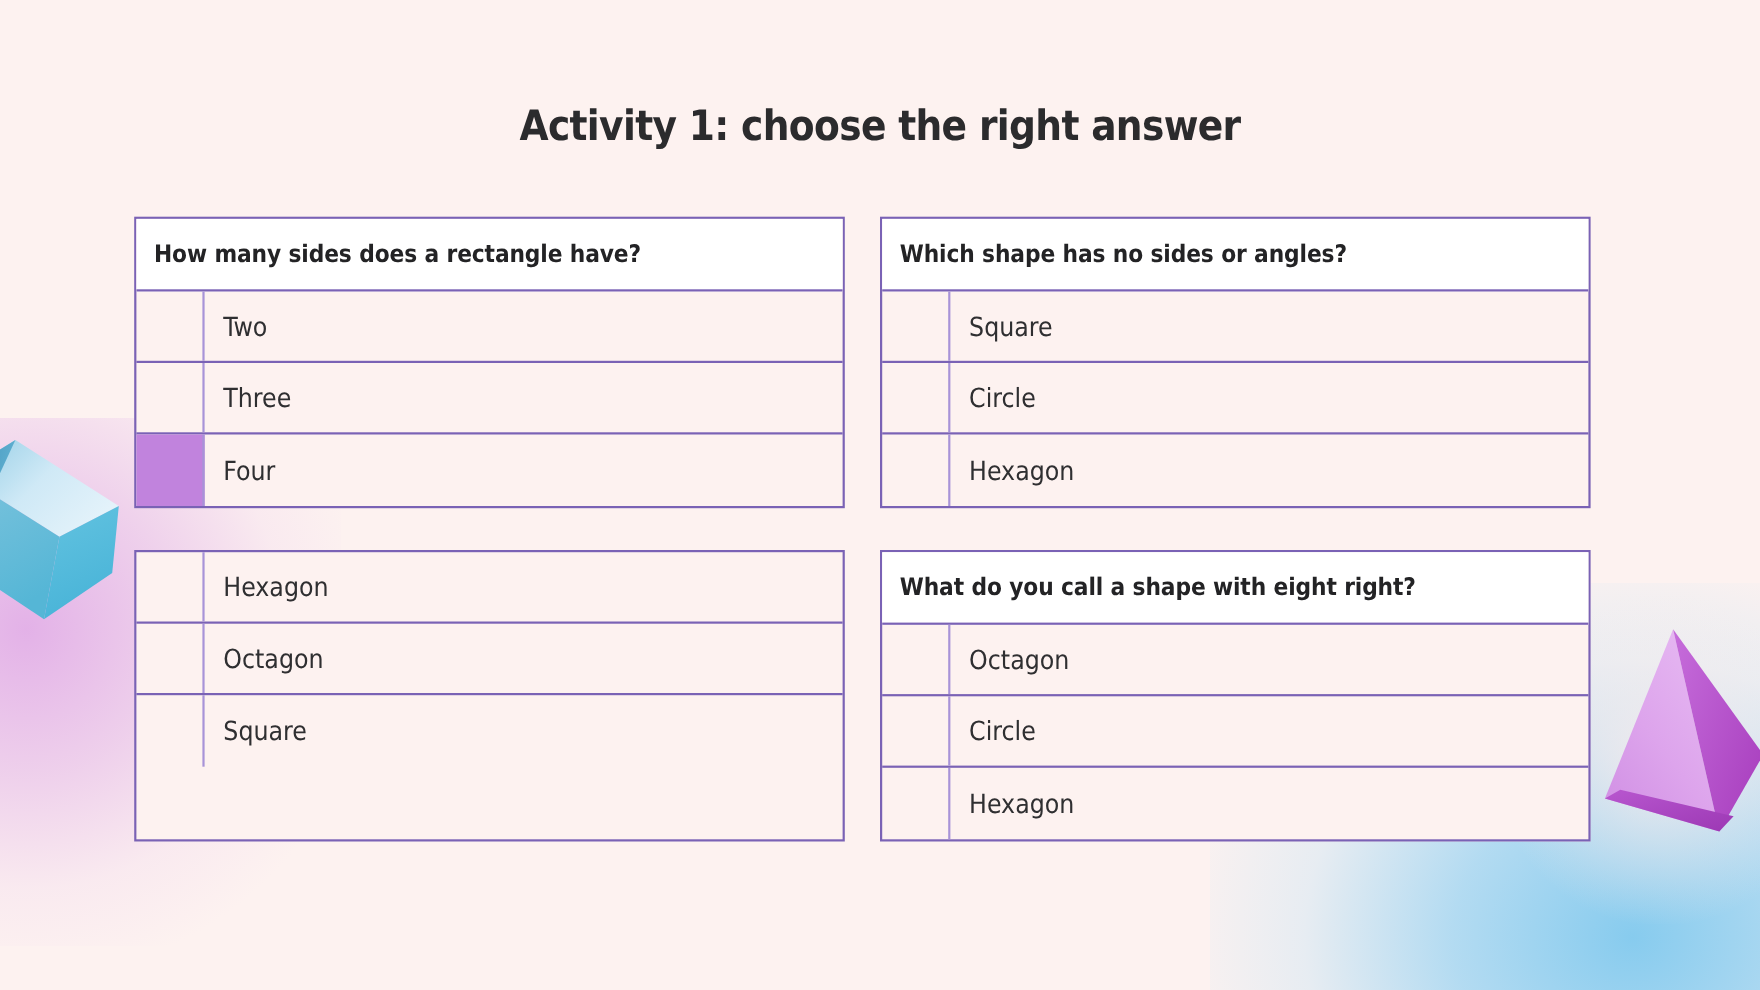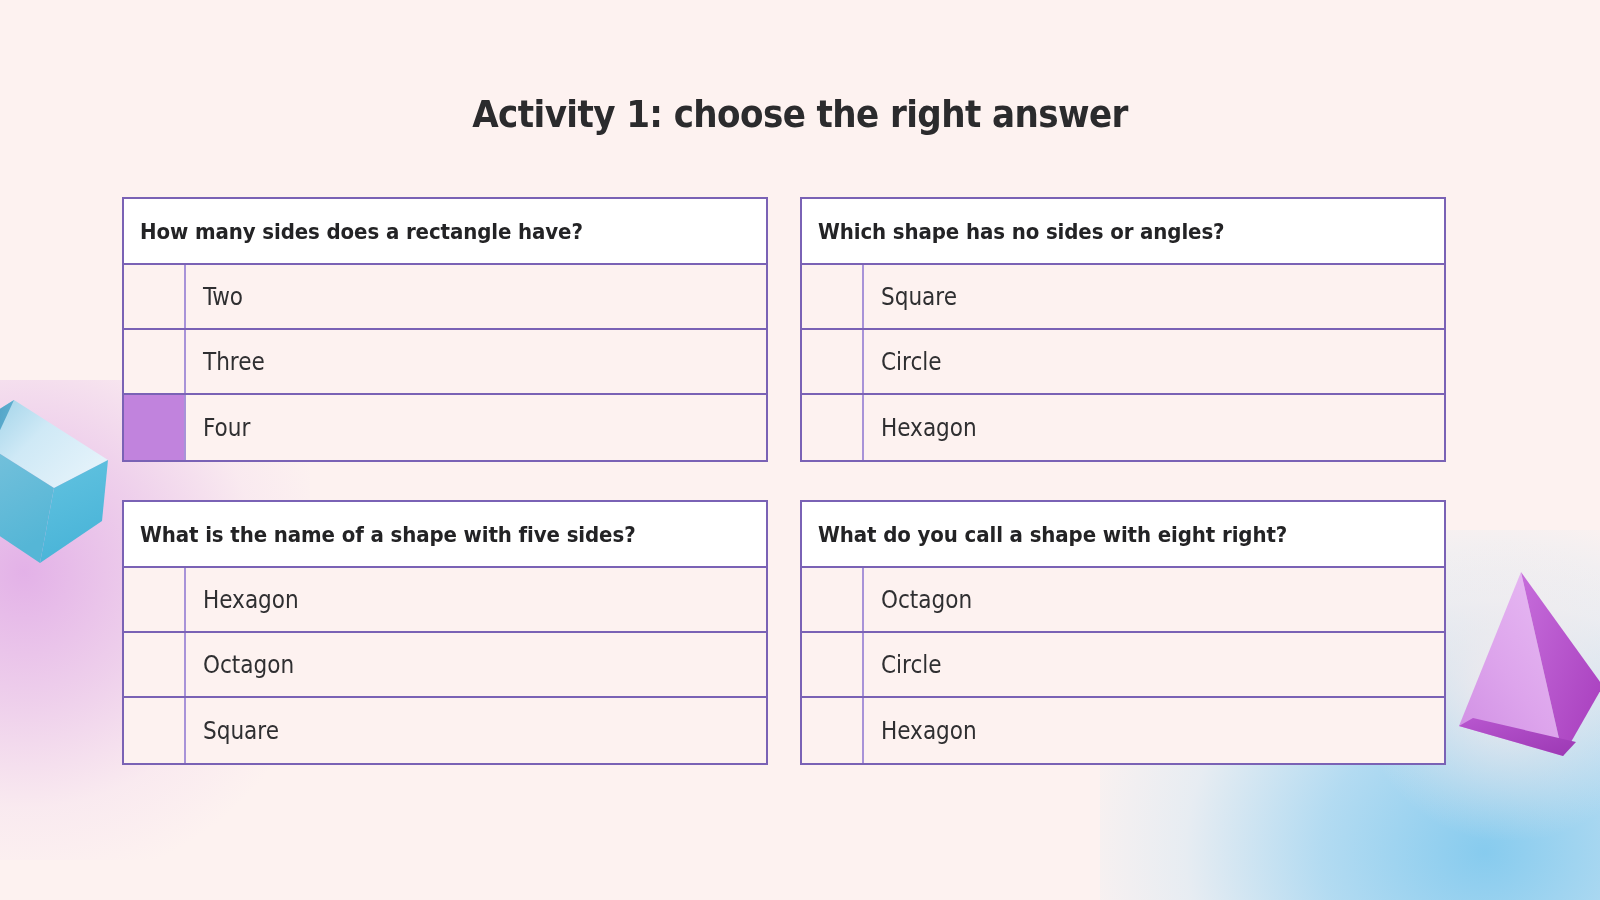--- a/index.html
+++ b/index.html
@@ -244,21 +244,20 @@
         <div class="option-label">Circle</div>
       </div>
       <div class="option-row">
         <div class="option-box"></div>
         <div class="option-label">Hexagon</div>
       </div>
     </div>
   </div>
 
   <div class="card">
-    <div class="card-question">What is the name of a shape with five sides?</div>
     <div class="card-options">
       <div class="option-row">
         <div class="option-box"></div>
         <div class="option-label">Hexagon</div>
       </div>
       <div class="option-row">
         <div class="option-box"></div>
         <div class="option-label">Octagon</div>
       </div>
       <div class="option-row">

